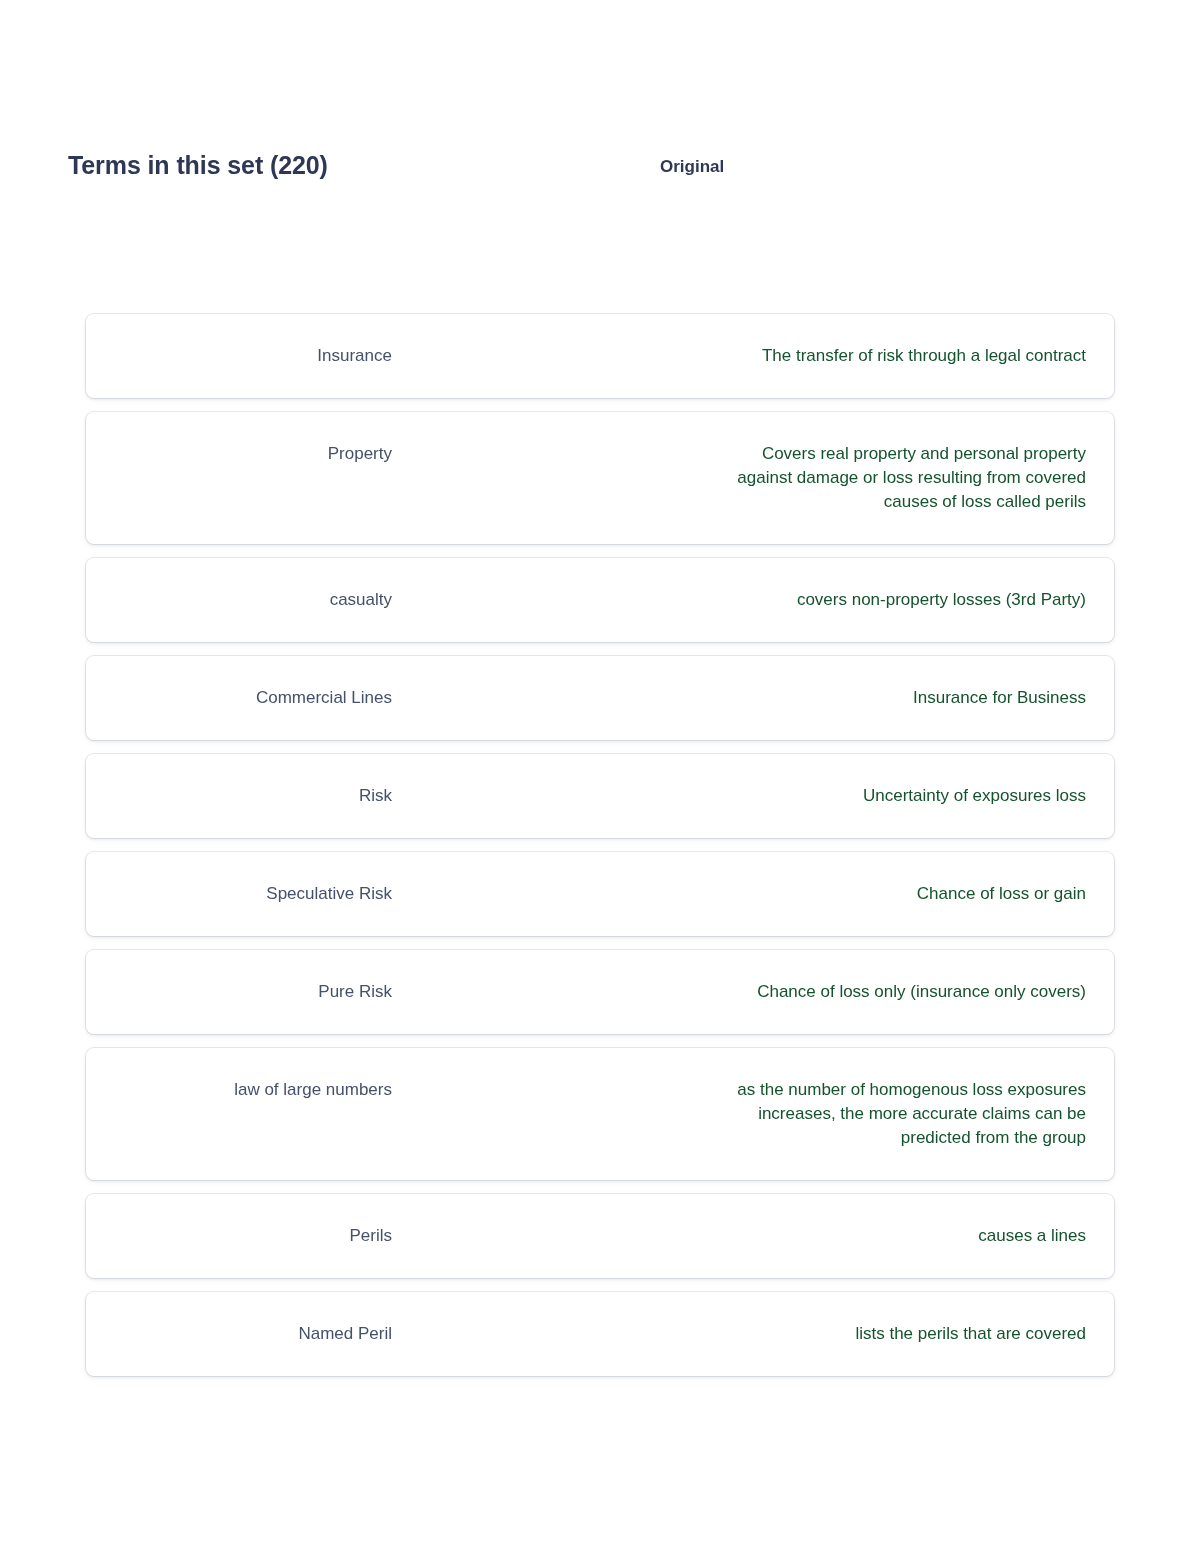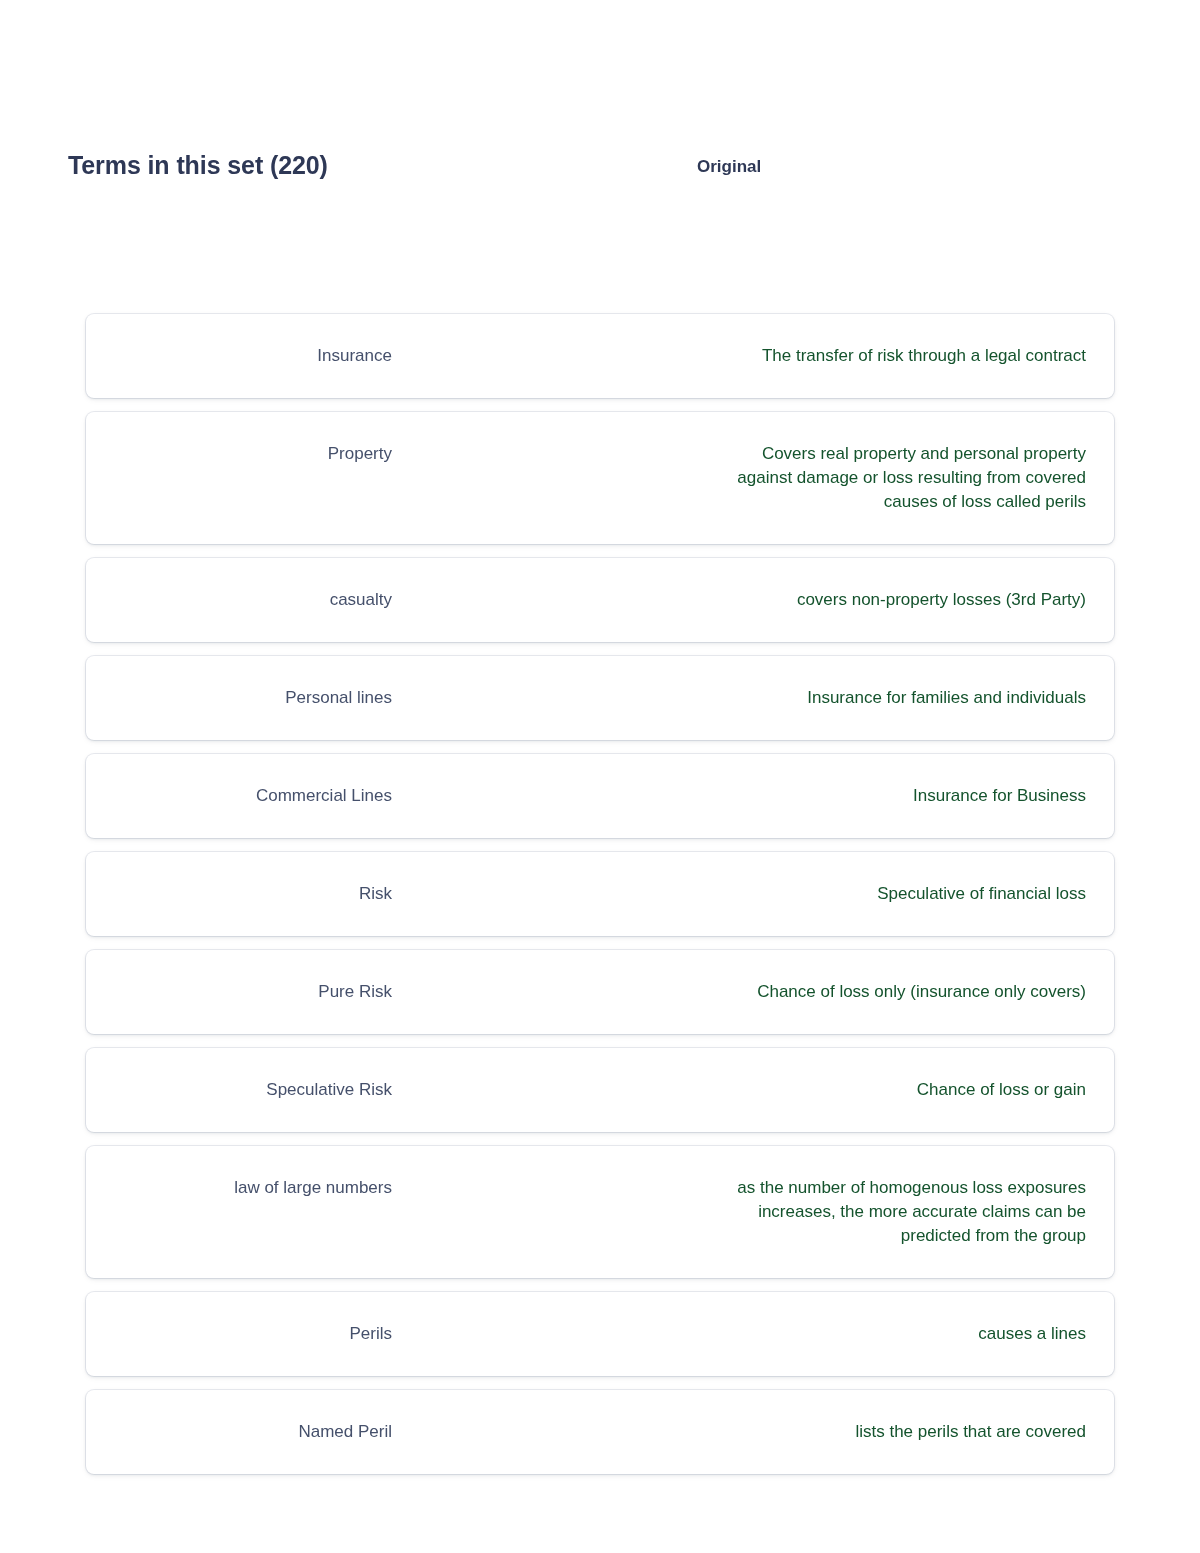--- a/index.html
+++ b/index.html
@@ -33,21 +33,21 @@
     margin: 0;
     font-size: 25px;
     line-height: 34px;
     font-weight: 700;
     letter-spacing: -0.1px;
     color: #2e3856;
     white-space: nowrap;
   }
   .sort-label {
     position: absolute;
-    left: 697px;
+    left: 660px;
     top: 155px;
     font-size: 17px;
     line-height: 24px;
     font-weight: 700;
     color: #2e3856;
     white-space: nowrap;
   }
 
   
   .terms-list {
@@ -114,38 +114,34 @@
         <div class="term-word">Property</div>
         <div class="term-definition">Covers real property and personal property
 against damage or loss resulting from covered
 causes of loss called perils</div>
       </div>
       <div class="term-card card-body">
         <div class="term-word">casualty</div>
         <div class="term-definition">covers non-property losses (3rd Party)</div>
       </div>
       <div class="term-card card-body">
-        <div class="term-word">Personal lines</div>
-        <div class="term-definition">Insurance for families and individuals</div>
-      </div>
-      <div class="term-card card-body">
         <div class="term-word">Commercial Lines</div>
         <div class="term-definition">Insurance for Business</div>
       </div>
       <div class="term-card card-body">
         <div class="term-word">Risk</div>
-        <div class="term-definition">Speculative of financial loss</div>
+        <div class="term-definition">Uncertainty of exposures loss</div>
+      </div>
+      <div class="term-card card-body">
+        <div class="term-word">Speculative Risk</div>
+        <div class="term-definition">Chance of loss or gain</div>
       </div>
       <div class="term-card card-body">
         <div class="term-word">Pure Risk</div>
         <div class="term-definition">Chance of loss only (insurance only covers)</div>
-      </div>
-      <div class="term-card card-body">
-        <div class="term-word">Speculative Risk</div>
-        <div class="term-definition">Chance of loss or gain</div>
       </div>
       <div class="term-card card-body">
         <div class="term-word">law of large numbers</div>
         <div class="term-definition">as the number of homogenous loss exposures
 increases, the more accurate claims can be
 predicted from the group</div>
       </div>
       <div class="term-card card-body">
         <div class="term-word">Perils</div>
         <div class="term-definition">causes a lines</div>

